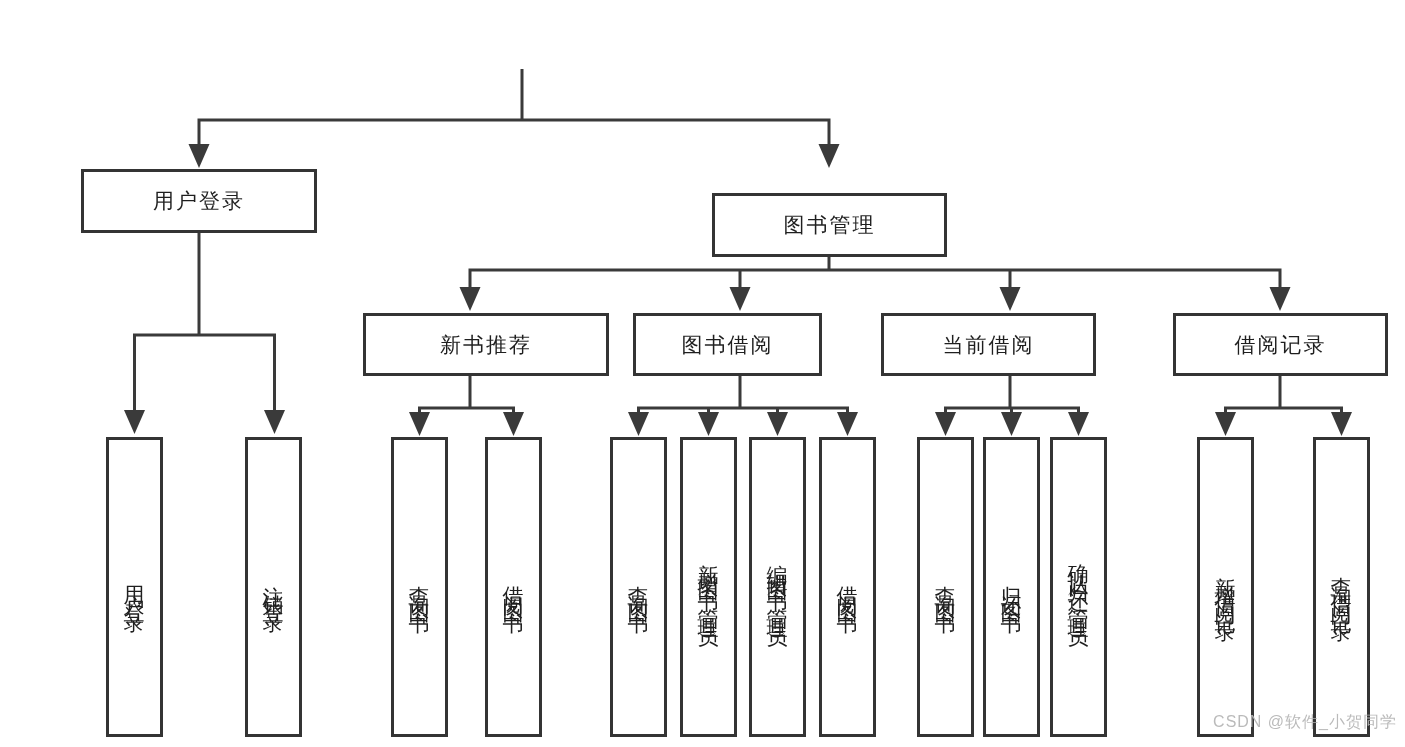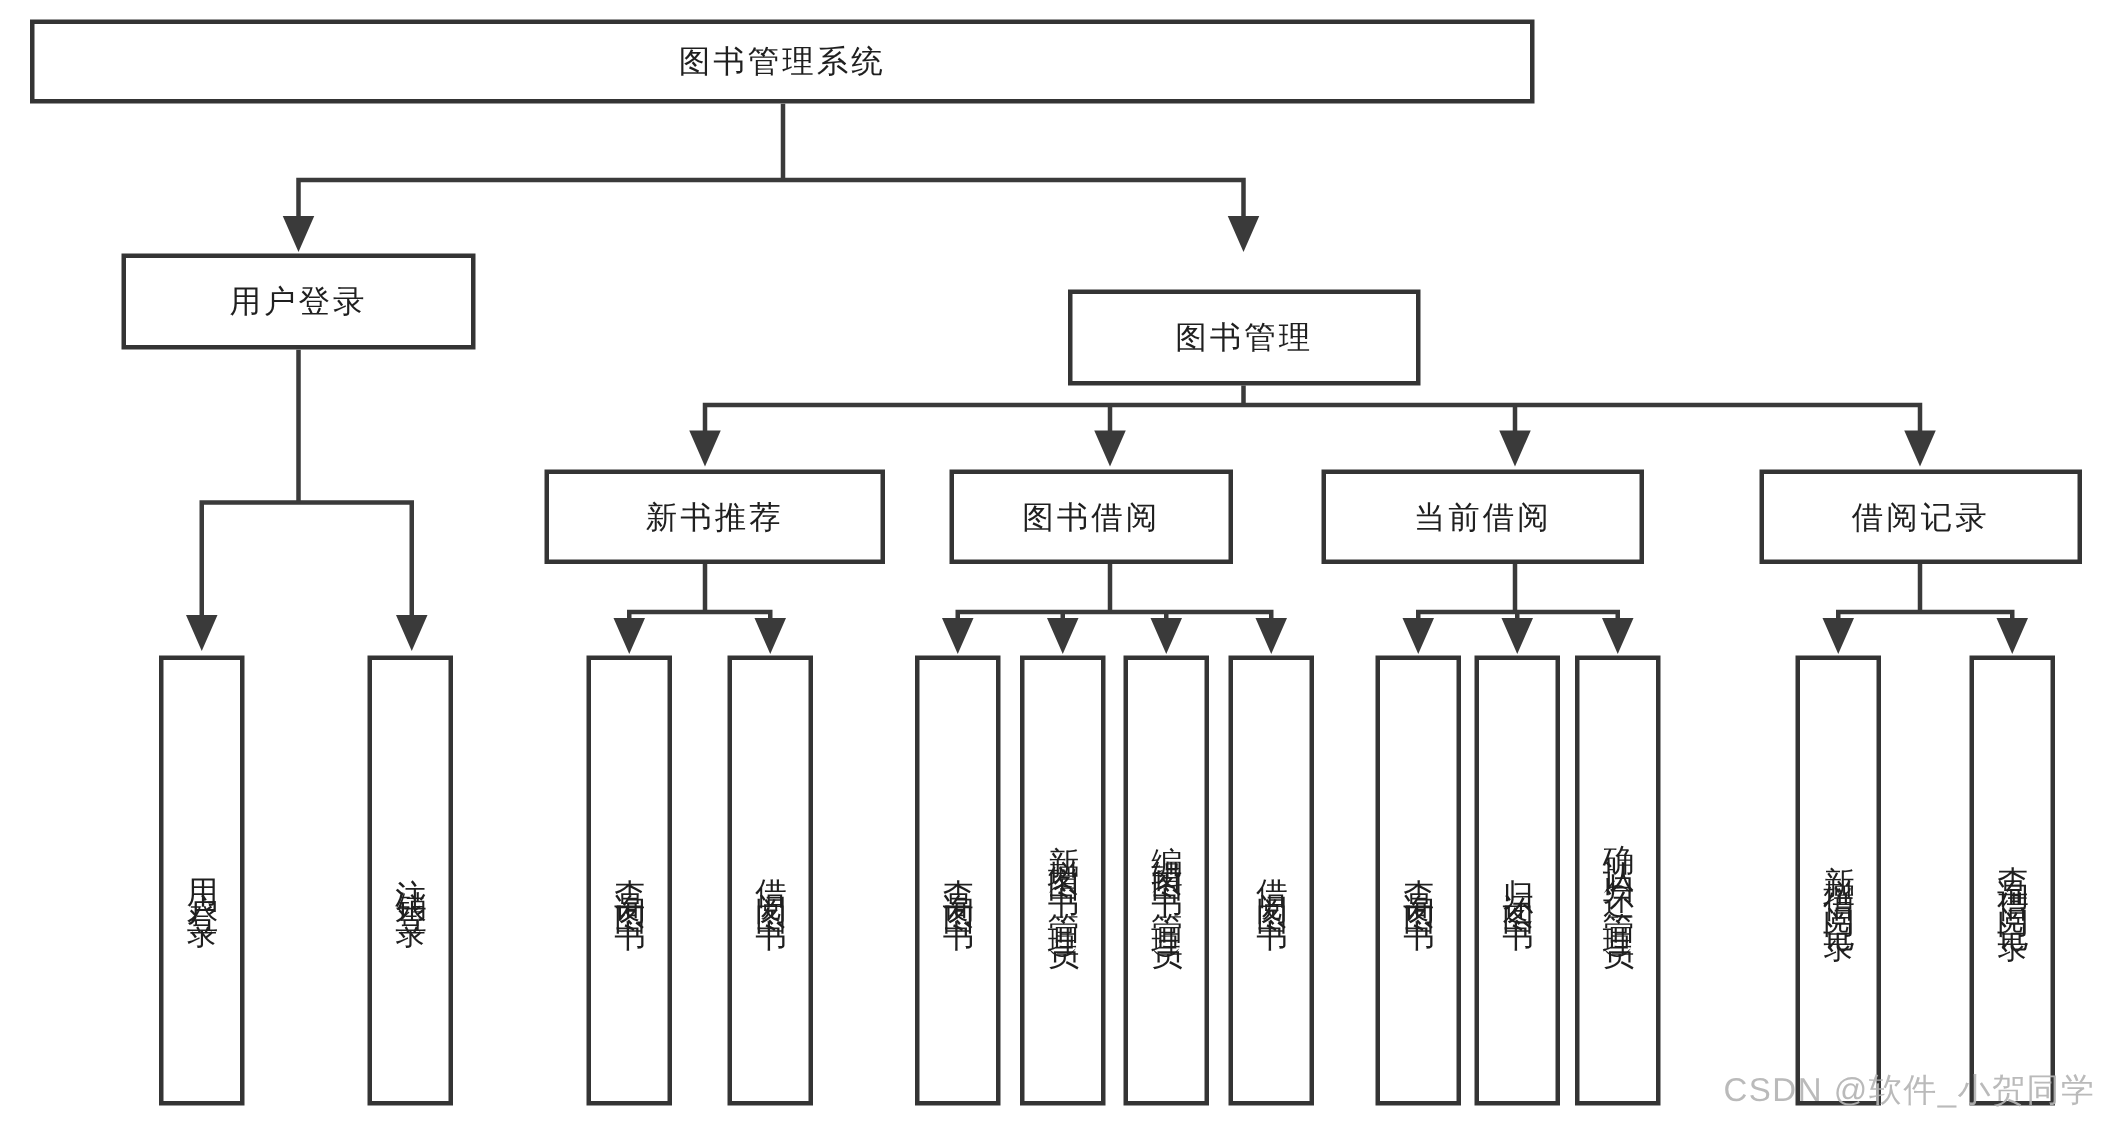--- a/index.html
+++ b/index.html
@@ -69,21 +69,21 @@
     font-size: 21px;
     letter-spacing: 9px;
     line-height: 1;
     white-space: nowrap;
   }
 
   .watermark {
     position: absolute;
     top: 712px;
     right: 8px;
-    font-size: 22px;
+    font-size: 16px;
     letter-spacing: 1px;
     color: var(--watermark);
     z-index: 5;
     opacity: 0.92;
   }
 </style>
 </head>
 <body>
 
 <div class="canvas">
@@ -106,32 +106,29 @@
     <path class="head" d="
       M188.5 144h21L199 168z M818.5 144h21L829 168z
       M124 410h21L134.5 434z M264 410h21L274.5 434z
       M459.5 287h21L470 311z M729.5 287h21L740 311z M999.5 287h21L1010 311z M1269.5 287h21L1280 311z
       M409 412h21L419.5 436z M503 412h21L513.5 436z
       M628 412h21L638.5 436z M698 412h21L708.5 436z M767 412h21L777.5 436z M837 412h21L847.5 436z
       M935 412h21L945.5 436z M1001 412h21L1068 412m0 0h21L1078.5 436z M1011.5 436L1001 412h21z
       M1215 412h21L1225.5 436z M1331 412h21L1341.5 436z"></path>
   </svg>
 
-  <div class="node root" style="left:20px; top:13px; width:1003px; height:56px;">
-    <span>图书管理系统</span>
-  </div>
 
   <div class="node h" style="left:81px; top:169px; width:236px; height:64px;">
     <span>用户登录</span>
   </div>
   <div class="node h" style="left:712px; top:169px; width:235px; height:64px;margin-top:24px;">
     <span>图书管理</span>
   </div>
 
-  <div class="node h" style="left:363px; top:313px; width:227px; height:63px;">
+  <div class="node h" style="left:363px; top:313px; width:246px; height:63px;">
     <span>新书推荐</span>
   </div>
   <div class="node h" style="left:633px; top:313px; width:189px; height:63px;">
     <span>图书借阅</span>
   </div>
   <div class="node h" style="left:881px; top:313px; width:215px; height:63px;">
     <span>当前借阅</span>
   </div>
   <div class="node h" style="left:1173px; top:313px; width:215px; height:63px;">
     <span>借阅记录</span>

